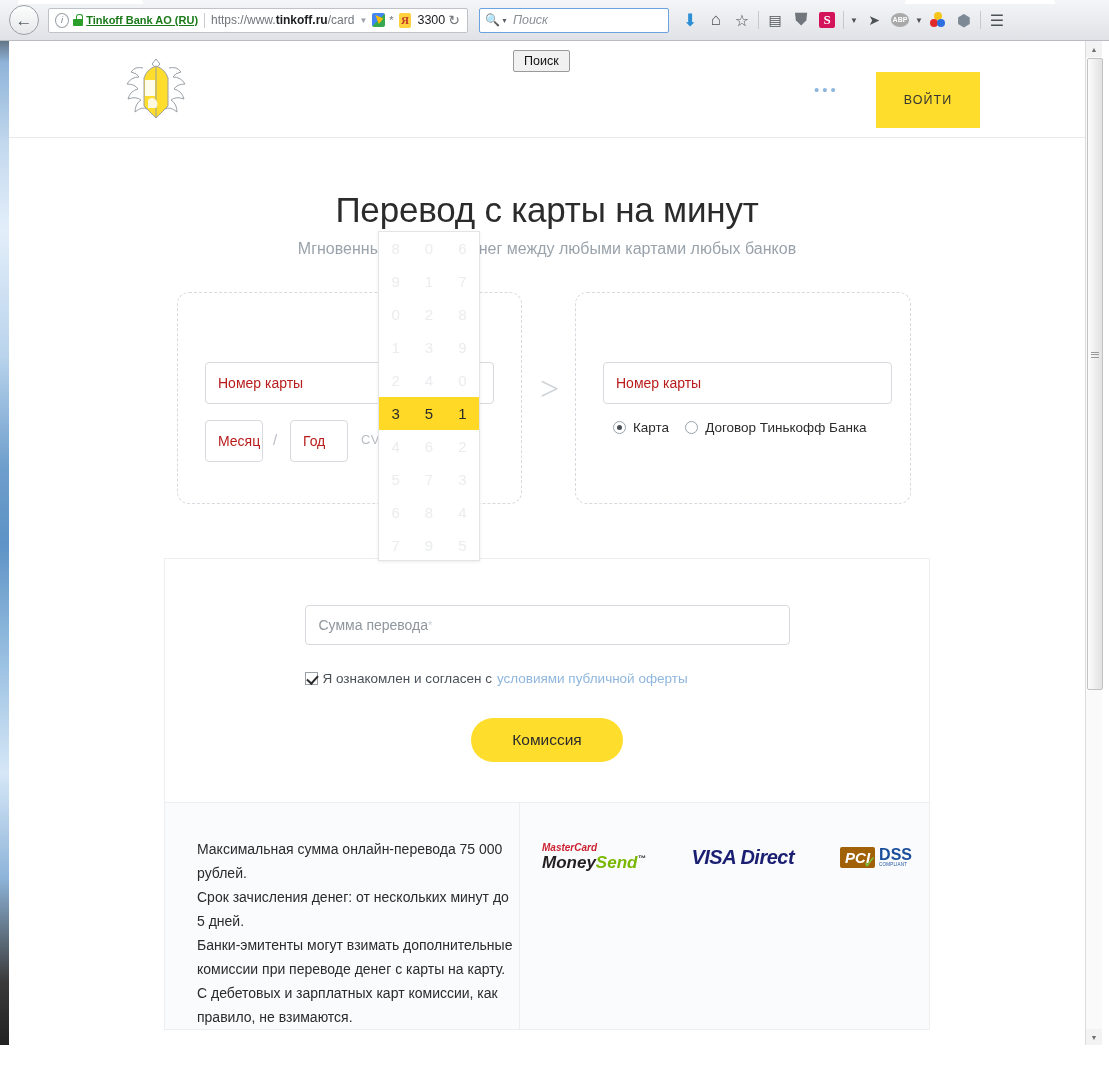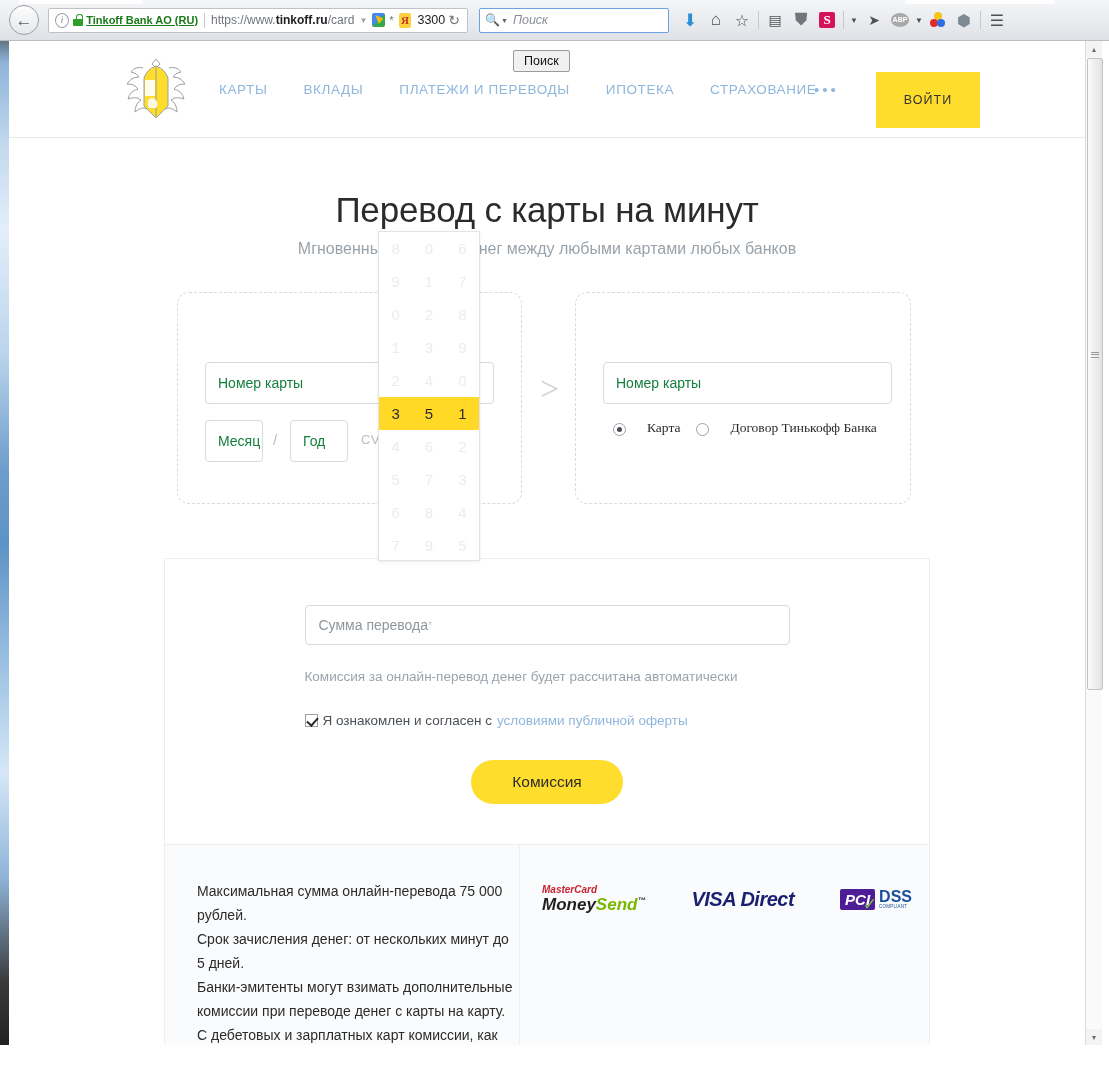--- a/index.html
+++ b/index.html
@@ -85,29 +85,29 @@
   .hero h1{margin:0;font-size:35px;font-weight:300;color:#2b2b2b;letter-spacing:-.2px;}
   .hero p{margin:10px 0 0;font-size:16px;color:#9aa3ab;font-weight:300;}
 
   
   .panels{position:relative;margin-top:34px;height:220px;}
   .dashed{position:absolute;top:0;height:212px;border:1px dashed #d7dade;border-radius:12px;box-sizing:border-box;}
   .dashed.left{left:168px;width:345px;}
   .dashed.right{left:566px;width:336px;}
   .chev{position:absolute;left:531px;top:78px;color:#cfd3d8;font-size:34px;font-weight:300;font-family:"Liberation Serif",serif;}
   .fld{border:1px solid #d7dade;border-radius:4px;background:#fff;box-sizing:border-box;
-    font-size:14px;color:#15803d;display:flex;align-items:center;padding:0 12px;}
+    font-size:14px;color:#b91c1c;display:flex;align-items:center;padding:0 12px;}
   .card-num-l{position:absolute;left:196px;top:70px;width:289px;height:42px;}
   .card-num-r{position:absolute;left:594px;top:70px;width:289px;height:42px;}
   .mm{position:absolute;left:196px;top:128px;width:58px;height:42px;}
   .slash{position:absolute;left:264px;top:139px;color:#b9bec4;font-size:15px;}
   .yy{position:absolute;left:281px;top:128px;width:58px;height:42px;}
   .cvc-lab{position:absolute;left:352px;top:140px;color:#b9bec4;font-size:13px;letter-spacing:.4px;}
   .radios{position:absolute;left:604px;top:128px;display:flex;align-items:center;gap:16px;font-size:13.5px;color:#2b2b2b;}
-  .rdo{display:flex;align-items:flex-end;gap:21px;font-family:Liberation Serif, serif;}
+  .rdo{display:flex;align-items:center;gap:7px;}
   .ring{width:13px;height:13px;border-radius:50%;border:1px solid #9aa0a6;background:#fff;position:relative;box-sizing:border-box;}
   .ring.on:after{content:"";position:absolute;left:3px;top:3px;width:5px;height:5px;border-radius:50%;background:#4a4f55;}
 
   
   .picker{position:absolute;left:378px;top:231px;width:100px;height:328px;background:#fff;
     border:1px solid #e2e4e7;box-shadow:0 1px 3px rgba(0,0,0,.08);z-index:40;overflow:hidden;}
   .prow{display:flex;height:33px;align-items:center;}
   .prow span{flex:1;text-align:center;font-size:15px;color:#ebecee;}
   .prow.sel{background:#ffd926;}
   .prow.sel span{color:#2b2b2b;}
@@ -145,21 +145,21 @@
   .vbv{line-height:1;text-align:center;}
   .vbv .l1{color:#1a1f71;font-size:16px;font-weight:700;font-style:italic;letter-spacing:-.3px;}
   .vbv .l1 b{color:#f7a600;font-size:19px;}
   .vbv .l2{color:#1a1f71;font-size:11px;font-weight:700;font-style:italic;margin-top:1px;}
   .mcsc{line-height:1.15;color:#cc2131;font-size:12.5px;font-weight:700;font-style:italic;}
   .ms .l1{color:#cc2131;font-size:10px;font-weight:700;font-style:italic;}
   .ms .l2{font-size:17px;font-weight:700;font-style:italic;color:#231f20;}
   .ms .l2 em{color:#7ab800;font-style:italic;margin-top:26px;}
   .vdirect{color:#1a1f71;font-size:20px;font-weight:700;font-style:italic;letter-spacing:-.5px;}
   .pci{display:flex;align-items:center;gap:4px;}
-  .pci .box{background:#4c1d95;color:#fff;font-size:15px;font-weight:700;font-style:italic;
+  .pci .box{background:#a16207;color:#fff;font-size:15px;font-weight:700;font-style:italic;
     padding:2px 5px;border-radius:2px;position:relative;}
   .pci .box:after{content:"✓";position:absolute;right:-2px;bottom:-5px;color:#7ac143;font-size:17px;font-weight:700;}
   .pci .dss{line-height:1;}
   .pci .dss b{color:#1a4f9c;font-size:16px;font-weight:700;display:block;}
   .pci .dss span{color:#1a4f9c;font-size:4.5px;display:block;letter-spacing:.2px;}
 
   
   .statusbar{position:absolute;left:0;bottom:0;width:1109px;height:22px;
     background:#e8f2fb;border-top:1px solid #b5cde2;box-sizing:border-box;
     display:flex;align-items:center;font-size:11.5px;color:#1d2b36;padding-left:10px;gap:28px;}
@@ -247,27 +247,20 @@
           <path d="M58 14 Q66 12 70 18 Q64 19 62 23 Q70 23 74 30 Q66 30 63 35 Q71 37 73 45 Q65 42 60 46 Q66 50 66 58 Q59 52 54 55"></path>
           <path d="M45 12 Q36 15 33 24 L33 52 Q45 64 45 64 Q45 64 57 52 L57 24 Q54 15 45 12 Z" fill="#ffdd2d"></path>
           <path d="M45 12 L45 64" stroke="#9aa0a6"></path>
         </g>
         <path d="M34 26 L44 26 L44 42 L34 42 Z" fill="#fff" opacity=".9"></path>
         <path d="M37 46 q4 -4 8 0 q3 4 0 8 l-8 0 z" fill="#fff" opacity=".85"></path>
       </svg>
 
       <div class="tooltip-search">Поиск</div>
 
-      <div class="nav">
-        <a href="#">КАРТЫ</a>
-        <a href="#">ВКЛАДЫ</a>
-        <a href="#">ПЛАТЕЖИ И ПЕРЕВОДЫ</a>
-        <a href="#">ИПОТЕКА</a>
-        <a href="#">СТРАХОВАНИЕ</a>
-      </div>
 
       <div class="dots">•••</div>
       <button class="login-btn">ВОЙТИ</button>
     </div>
 
     <div class="hero">
       <h1>Перевод с карты на минут</h1>
       <p>Мгновенный перевод денег между любыми картами любых банков</p>
     </div>
 
@@ -294,21 +287,20 @@
         </label>
       </div>
     </div>
 
     <div class="formcard">
       <div class="fc-inner">
         <div class="amount">
           <span>Сумма перевода</span>
             <sup>*</sup>
         </div>
-        <div class="comm">Комиссия за онлайн-перевод денег будет рассчитана автоматически</div>
         <div class="agree">
           <span class="cbx"></span>
           <span>Я ознакомлен и согласен с </span>
             <a href="#">условиями публичной оферты</a>
         </div>
         <button class="submit">Комиссия</button>
       </div>
     </div>
 
     <div class="infocard">

